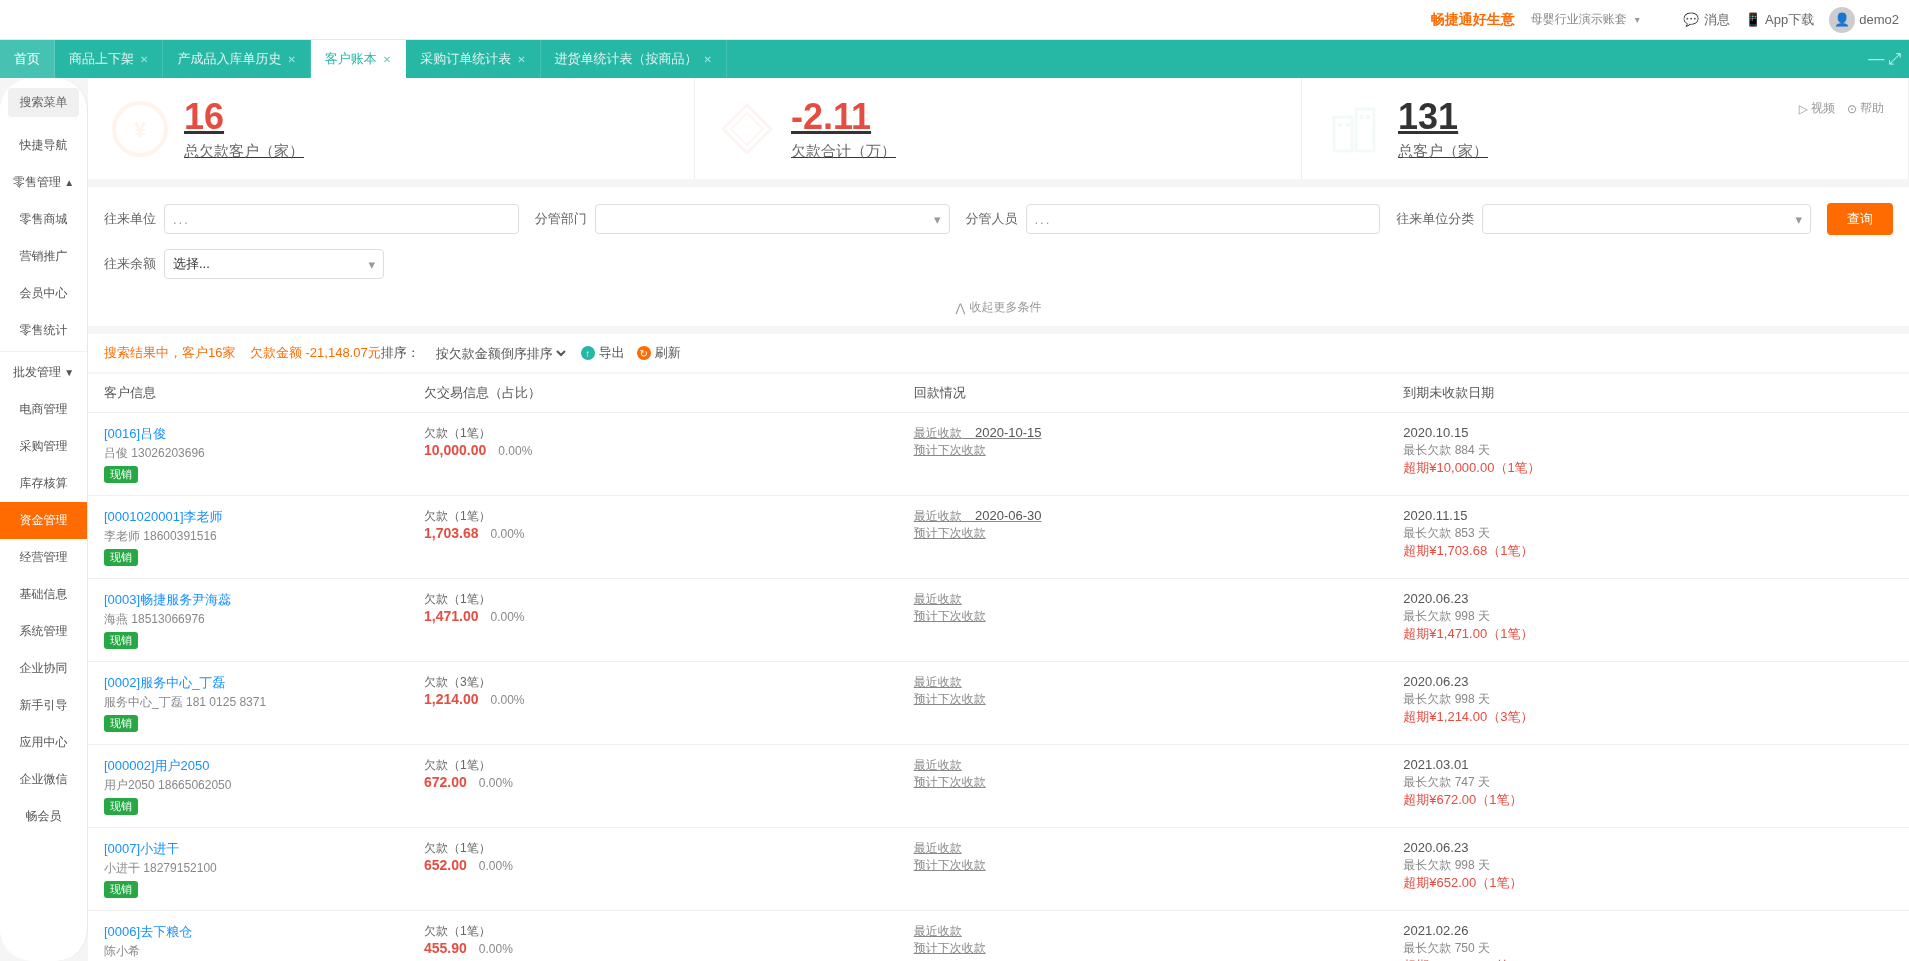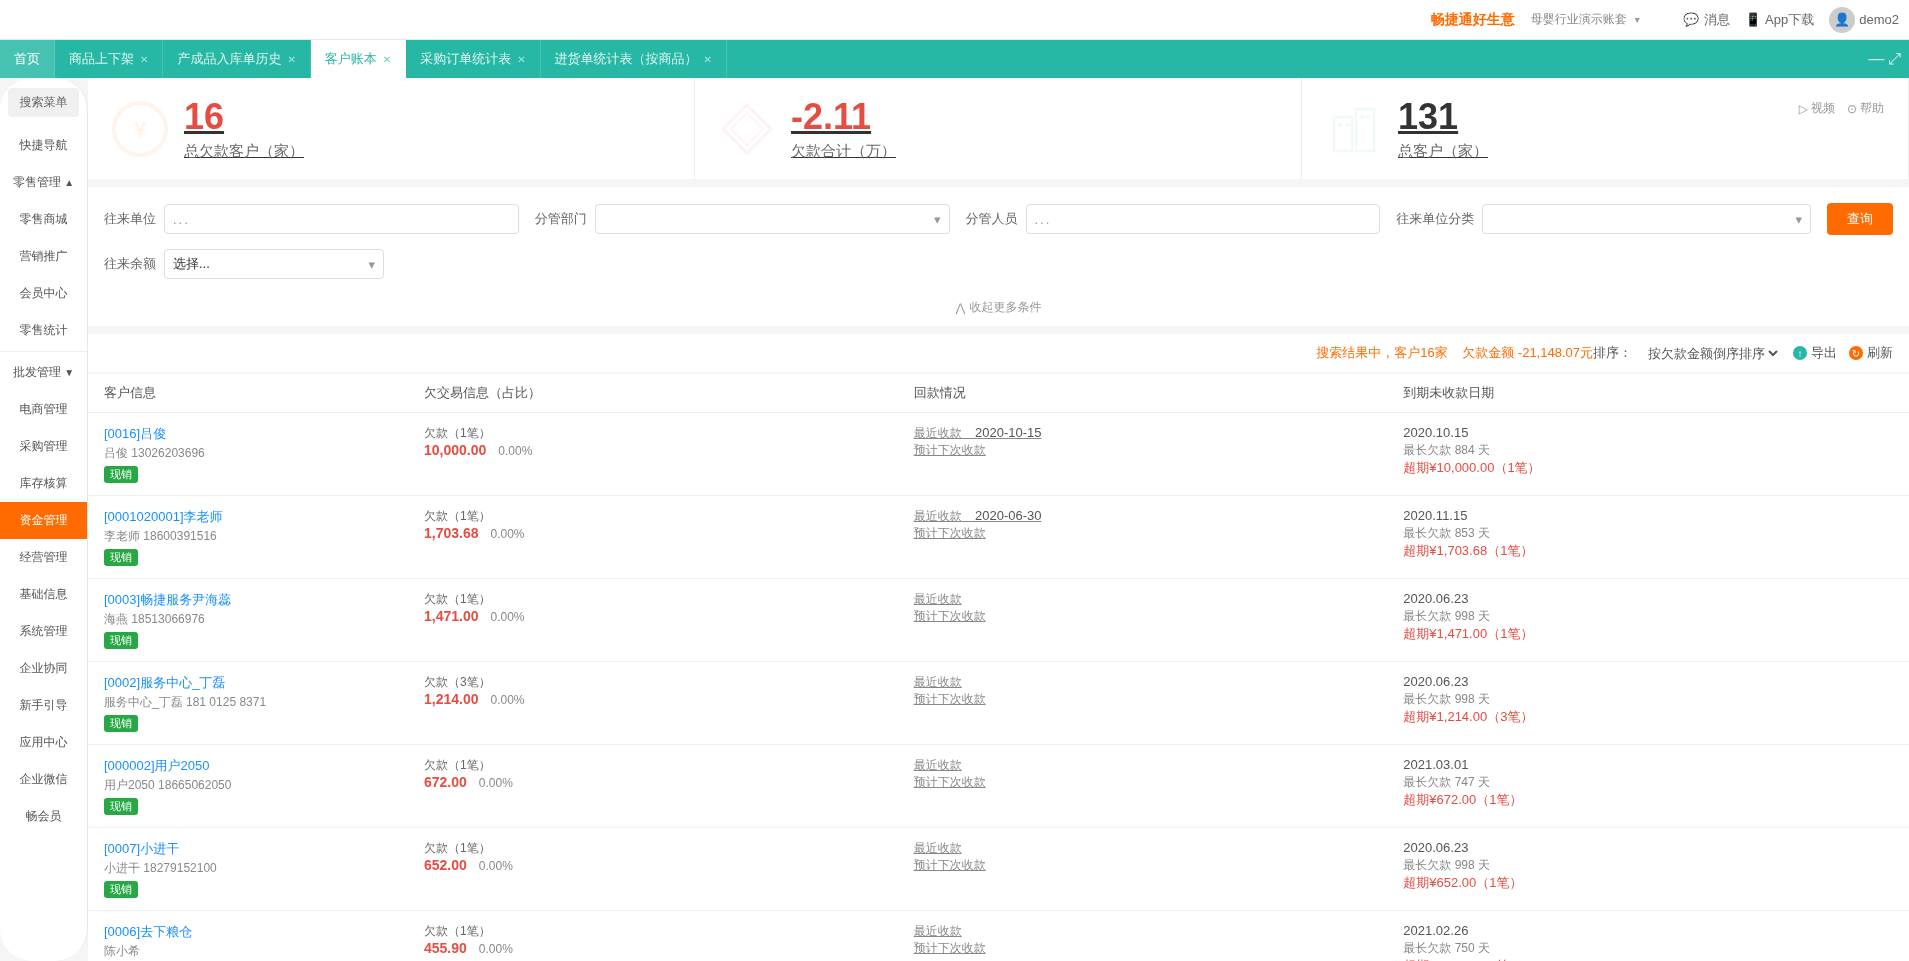--- a/index.html
+++ b/index.html
@@ -57,21 +57,21 @@
     .filter-item { display: flex; align-items: center; gap: 8px; flex: 1; }
     .filter-label { color: #666; font-size: 13px; white-space: nowrap; }
     .filter-input { flex: 1; height: 30px; border: 1px solid #ddd; border-radius: 4px; padding: 0 8px; font-size: 13px; display: flex; align-items: center; justify-content: space-between; cursor: pointer; color: #333; background: #fff; }
     .filter-input .dots { color: #999; letter-spacing: 2px; }
     .filter-select { flex: 1; height: 30px; border: 1px solid #ddd; border-radius: 4px; padding: 0 8px; font-size: 13px; display: flex; align-items: center; justify-content: space-between; cursor: pointer; background: #fff; color: #333; }
     .filter-select .chevron { color: #999; }
     .search-btn { background: #ff6b00; color: #fff; border: none; padding: 7px 20px; border-radius: 4px; cursor: pointer; font-size: 13px; }
     .collapse-bar { display: flex; justify-content: center; align-items: center; padding: 6px 0 10px; cursor: pointer; color: #999; font-size: 12px; gap: 4px; }
 
     
-    .result-info { display: flex; justify-content: flex-end; align-items: center; background: #fff; padding: 10px 16px; margin-bottom: 2px; }
+    .result-info { display: flex; justify-content: flex-start; align-items: center; background: #fff; padding: 10px 16px; margin-bottom: 2px; }
     .result-text { font-size: 13px; color: #555; }
     .result-text span { color: #ff6b00; }
     .result-actions { display: flex; align-items: center; gap: 12px; font-size: 13px; color: #555; }
     .result-action-btn { display: flex; align-items: center; gap: 4px; cursor: pointer; color: #555; }
     .result-action-btn .circle { width: 14px; height: 14px; border-radius: 50%; display: inline-flex; align-items: center; justify-content: center; font-size: 10px; }
     .export-circle { background: #26b8a5; color: #fff; }
     .refresh-circle { background: #ff6b00; color: #fff; }
 
     
     .table-container { background: #fff; }

